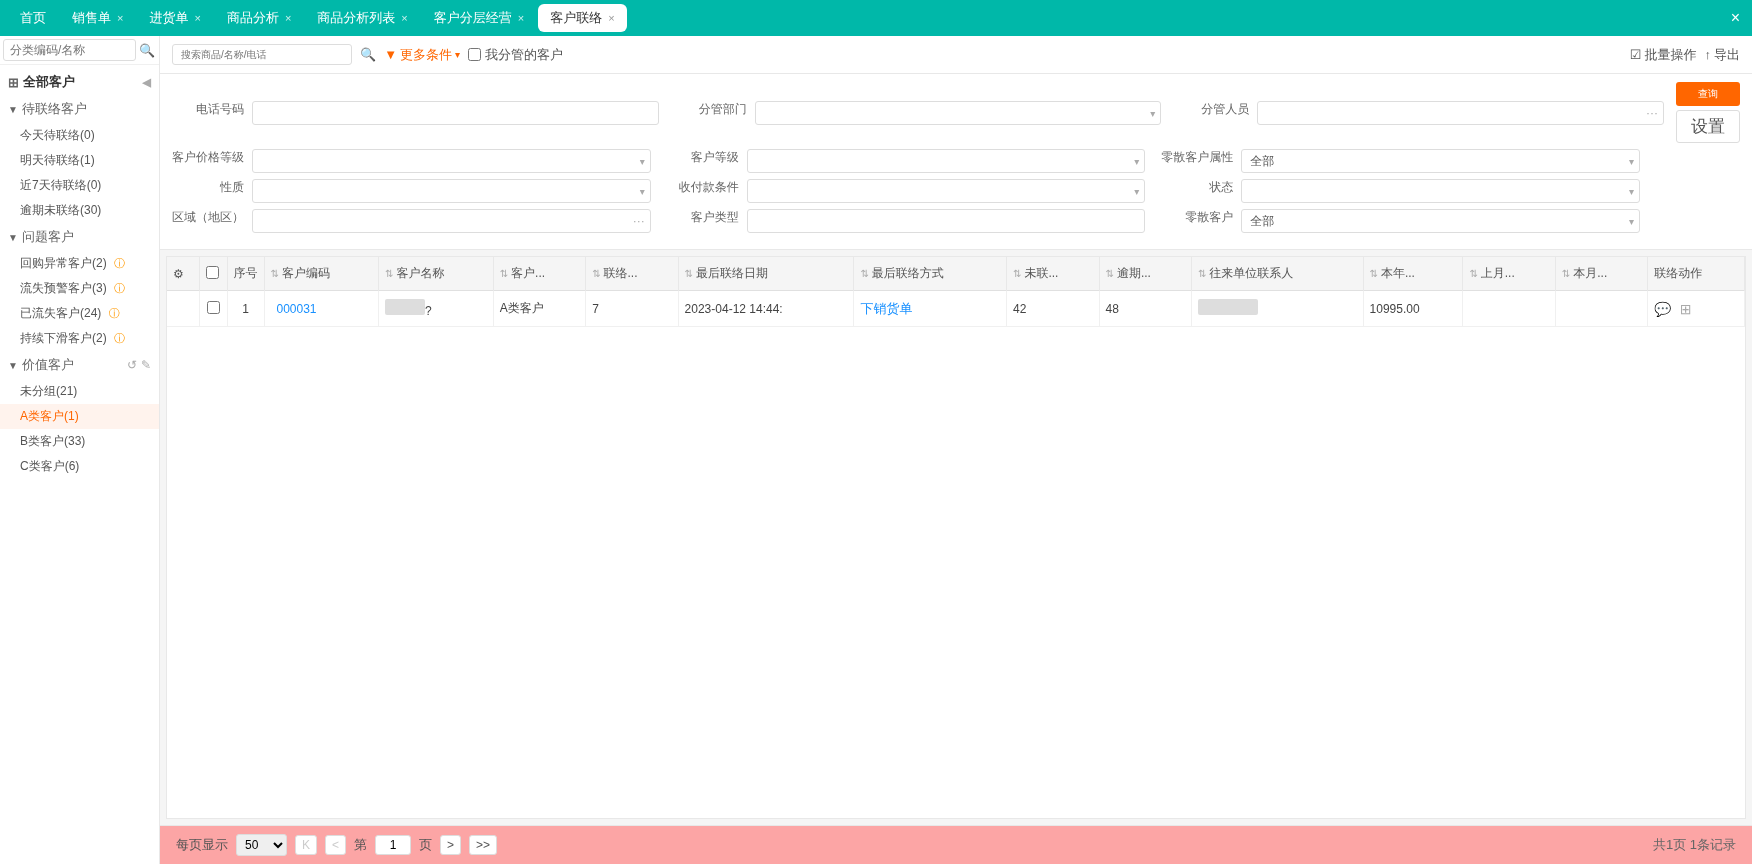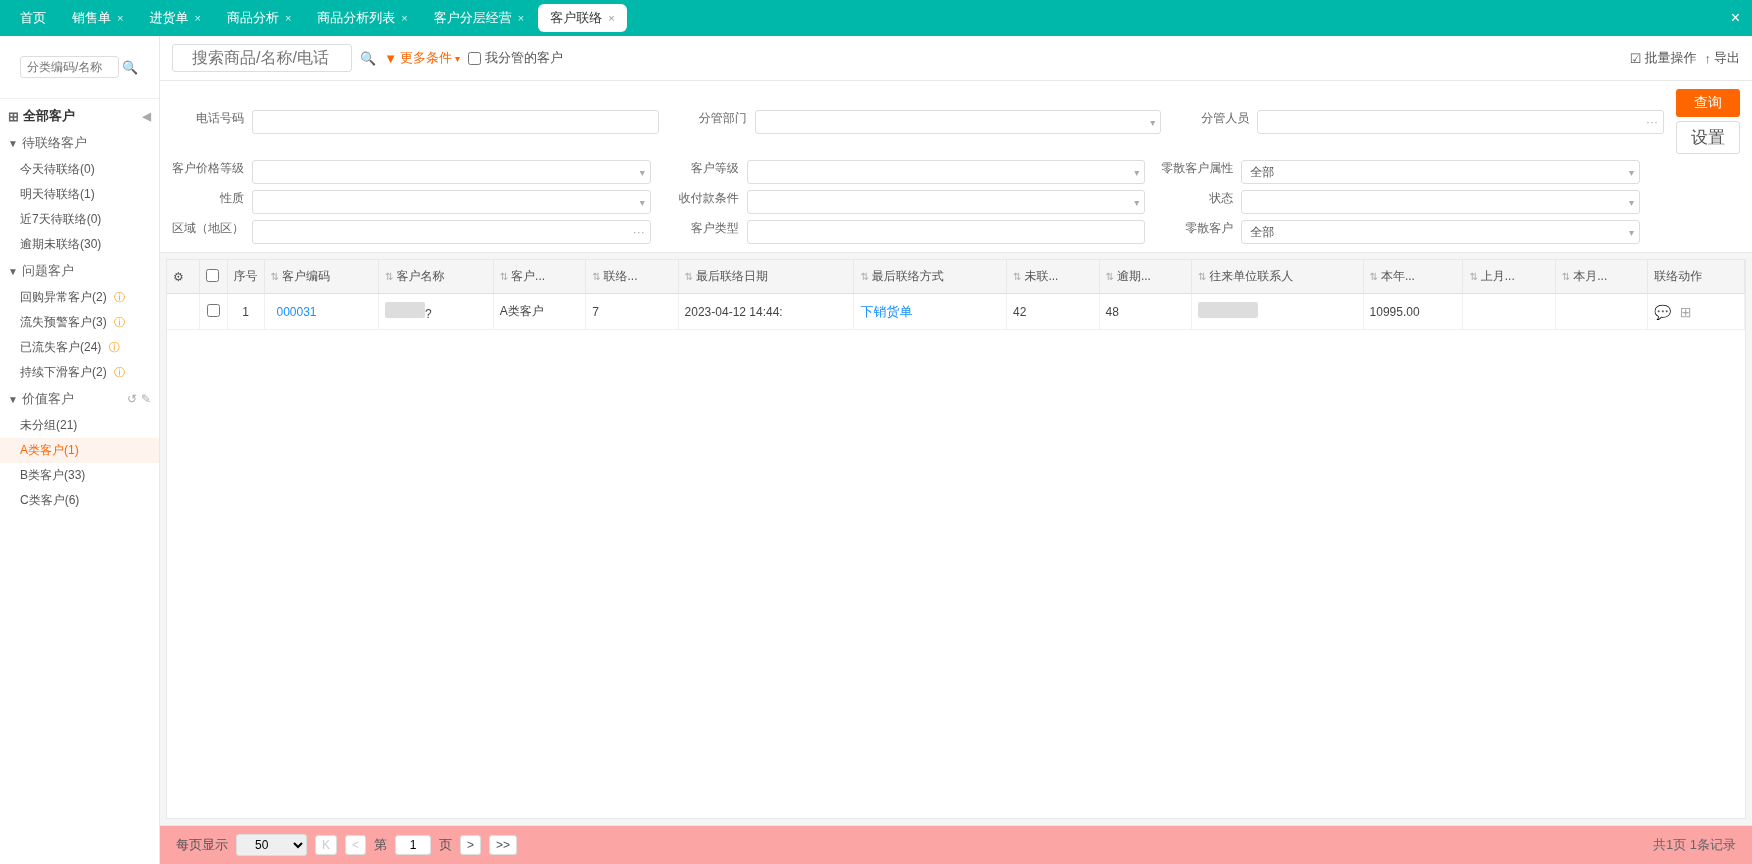--- a/index.html
+++ b/index.html
@@ -48,21 +48,21 @@
     .sidebar {
       width: 160px;
       background: white;
       border-right: 1px solid #e8e8e8;
       display: flex;
       flex-direction: column;
       overflow-y: auto;
       flex-shrink: 0;
     }
     .sidebar-search {
-      padding: 20px;
+      padding: 3px;
       display: flex;
       align-items: center;
       border-bottom: 1px solid #f0f0f0;
     }
     .sidebar-search input {
       border: 1px solid #ddd;
       border-radius: 3px;
       padding: 3px 6px;
       width: 100%;
       font-size: 12px;
@@ -123,23 +123,23 @@
       background: white;
       padding: 8px 12px;
       display: flex;
       align-items: center;
       gap: 8px;
       border-bottom: 1px solid #e8e8e8;
     }
     .filter-search-input {
       border: 1px solid #ddd;
       border-radius: 3px;
-      padding: 4px 19px;
+      padding: 4px 8px;
       width: 180px;
-      font-size: 16px;
+      font-size: 10px;
       outline: none;
     }
     .filter-search-btn {
       color: #aaa;
       cursor: pointer;
     }
     .more-filter-btn {
       color: #ff6600;
       cursor: pointer;
       display: flex;
@@ -181,21 +181,21 @@
       background: white;
       padding: 8px 12px;
       border-bottom: 1px solid #e8e8e8;
     }
     .filter-row {
       display: flex;
       align-items: center;
       gap: 0;
       margin-bottom: 6px;
     }
-    .filter-row:last-child { margin-bottom: 0; }
+    .filter-row:last-child { margin-bottom: 8px; }
     .filter-cell {
       display: flex;
       align-items: flex-start;
       flex: 1;
       min-width: 0;
     }
     .filter-label {
       color: #666;
       font-size: 12px;
       white-space: nowrap;
@@ -249,21 +249,21 @@
     .filter-cell-divider { width: 16px; }
     
     
     .action-btn-query {
       background: #ff6600;
       color: white;
       border: none;
       border-radius: 3px;
       padding: 5px 0;
       cursor: pointer;
-      font-size: 14px;
+      font-size: 10px;
     }
     .action-btn-set {
       background: white;
       color: #555;
       border: 1px solid #ddd;
       border-radius: 3px;
       padding: 4px 14px;
       cursor: pointer;
       font-size: 17px;
     }
@@ -341,21 +341,21 @@
       display: flex;
       align-items: center;
       gap: 8px;
       border-top: 1px solid #e8e8e8;
       font-size: 12px;
       color: #555;
     }
     .page-size-select {
       border: 1px solid #ddd;
       border-radius: 3px;
-      padding: 2px 14px;
+      padding: 2px 4px;
       font-size: 12px;
     }
     .page-nav-btn {
       border: 1px solid #ddd;
       background: white;
       border-radius: 3px;
       padding: 2px 6px;
       cursor: pointer;
       color: #555;
       font-size: 12px;

